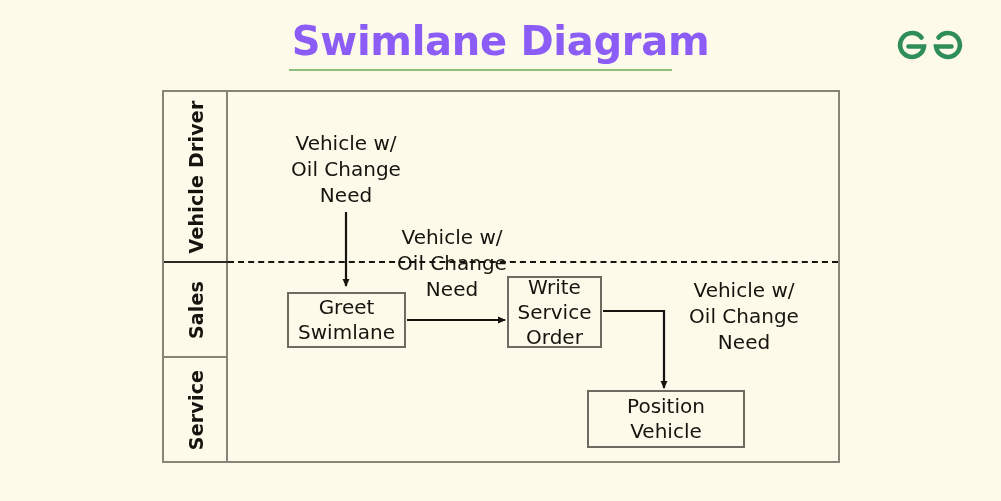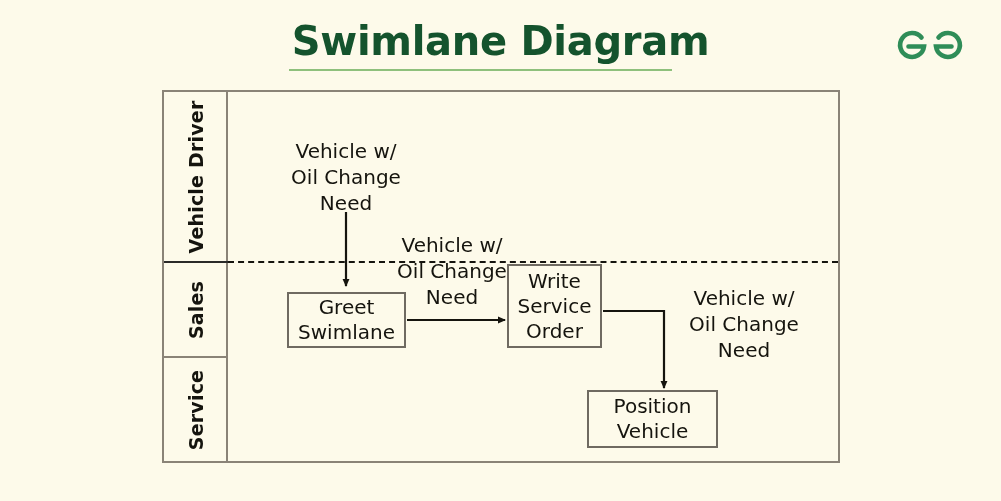--- a/index.html
+++ b/index.html
@@ -18,21 +18,21 @@
 
   
   #page-title {
     position: absolute;
     left: 0;
     top: 18px;
     width: 100%;
     text-align: center;
     font-size: 40px;
     font-weight: bold;
-    color: #14532d;
+    color: #8b5cf6;
     letter-spacing: -0.3px;
   }
 
   #title-underline {
     position: absolute;
     left: 289px;
     top: 69px;
     width: 383px;
     height: 2px;
     background: #8ec07c;
@@ -102,21 +102,20 @@
 
   
   .flow-note {
     position: absolute;
     text-align: center;
     font-size: 20px;
     line-height: 26px;
     font-weight: 500;
     color: #15140e;
     white-space: pre-line;
-    margin-top: 8px;
   }
 
   #note-0 { left: 272px; top: 130px; width: 148px; }
   #note-1 { left: 378px; top: 224px; width: 148px; }
   #note-2 { left: 668px; top: 277px; width: 152px; }
 
   
   .process-box {
     position: absolute;
     border: 2px solid #6f6a61;
@@ -126,22 +125,22 @@
     justify-content: center;
     text-align: center;
     font-size: 20px;
     line-height: 25px;
     font-weight: 500;
     color: #15140e;
     white-space: pre-line;
   }
 
   #box-greet-customer   { left: 287px; top: 292px; width: 119px; height: 56px; }
-  #box-write-service-order { left: 507px; top: 264px; width: 95px;  height: 84px; }
-  #box-position-vehicle { left: 587px; top: 390px; width: 131px; height: 58px; }
+  #box-write-service-order { left: 507px; top: 276px; width: 95px;  height: 72px; }
+  #box-position-vehicle { left: 587px; top: 390px; width: 158px; height: 58px; }
 
   
   #connector-layer {
     position: absolute;
     left: 0;
     top: 0;
     width: 1001px;
     height: 501px;
     pointer-events: none;
   }

